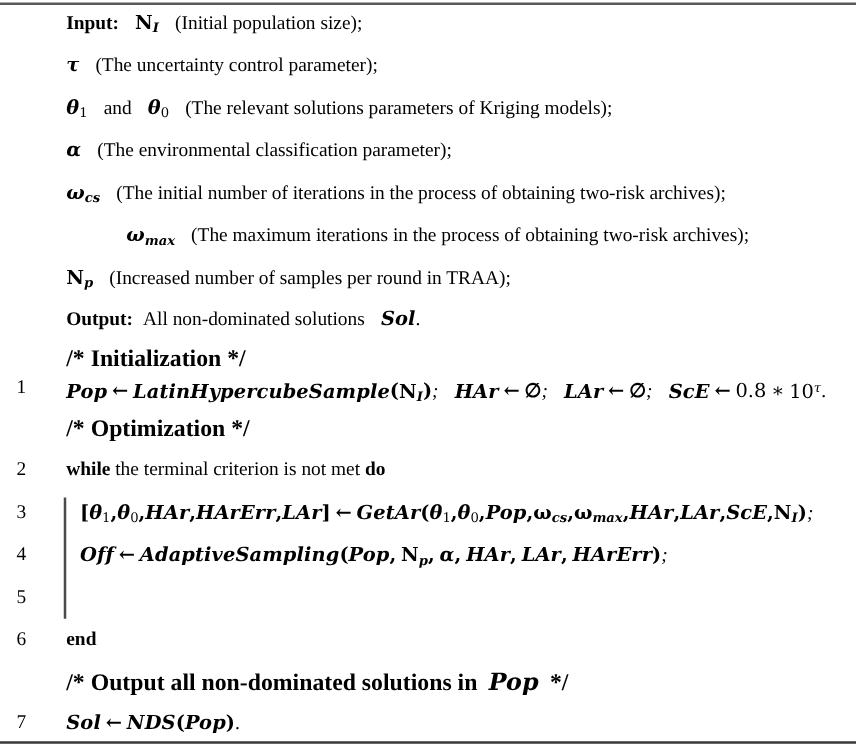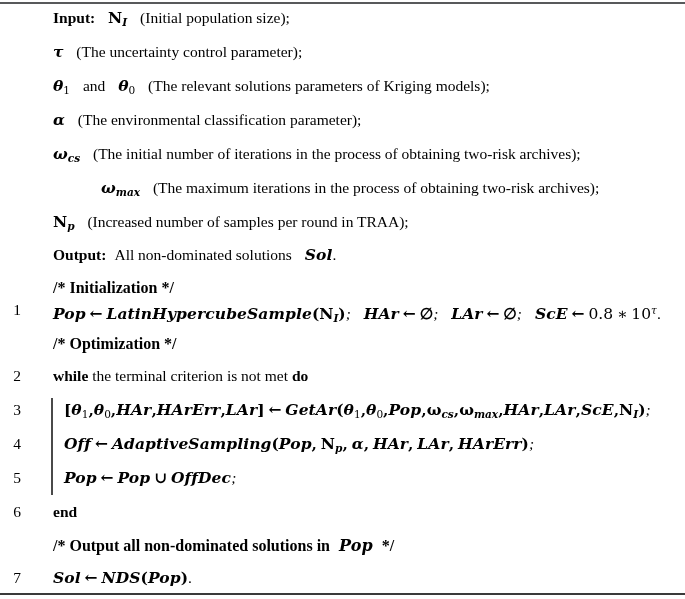--- a/index.html
+++ b/index.html
@@ -101,21 +101,21 @@
     font-weight: bold;
   }
   sup {
     font-size: 0.68em;
     vertical-align: 0.45em;
     font-style: normal;
     font-weight: normal;
   }
   .comment {
     font-weight: bold;
-    font-size: 16px;
+    font-size: 19px;
   }
   .vbar {
     position: absolute;
     left: 51px;
     top: 398px;
     width: 2px;
     height: 97px;
     background: #4a4a4a;
   }
   .sp { display: inline-block; width: 5px; }
@@ -229,23 +229,20 @@
 
     <div class="row" style="top:434px;">
       <span class="num">4</span>
       <span class="txt ind1">
         <span class="mbi">Off</span> <span class="mbi-n">←</span> <span class="mbi">AdaptiveSampling</span><span class="mbi-n">(</span><span class="mbi">Pop</span><span class="mbi-n">,</span> <span class="mbi-n">N<sub>p</sub></span><span class="mbi-n">,</span> <span class="gk">α</span><span class="mbi-n">,</span> <span class="mbi">HAr</span><span class="mbi-n">,</span> <span class="mbi">LAr</span><span class="mbi-n">,</span> <span class="mbi">HArErr</span><span class="mbi-n">)</span><span class="mathit">;</span>
       </span>
     </div>
 
     <div class="row" style="top:468px;">
       <span class="num">5</span>
-      <span class="txt ind1">
-        <span class="mbi">Pop</span> <span class="mbi-n">←</span> <span class="mbi">Pop</span> <span class="mbi-n">∪</span> <span class="mbi">OffDec</span><span class="mathit">;</span>
-      </span>
     </div>
 
     <div class="row" style="top:502px;">
       <span class="num">6</span>
       <span class="txt bold">end</span>
     </div>
 
     <div class="row" style="top:536px;">
       <span class="txt comment">
         <span>/* Output all non-dominated solutions in</span><span class="sp2"></span><span class="mbi">Pop</span><span class="sp2"></span><span>*/</span>

